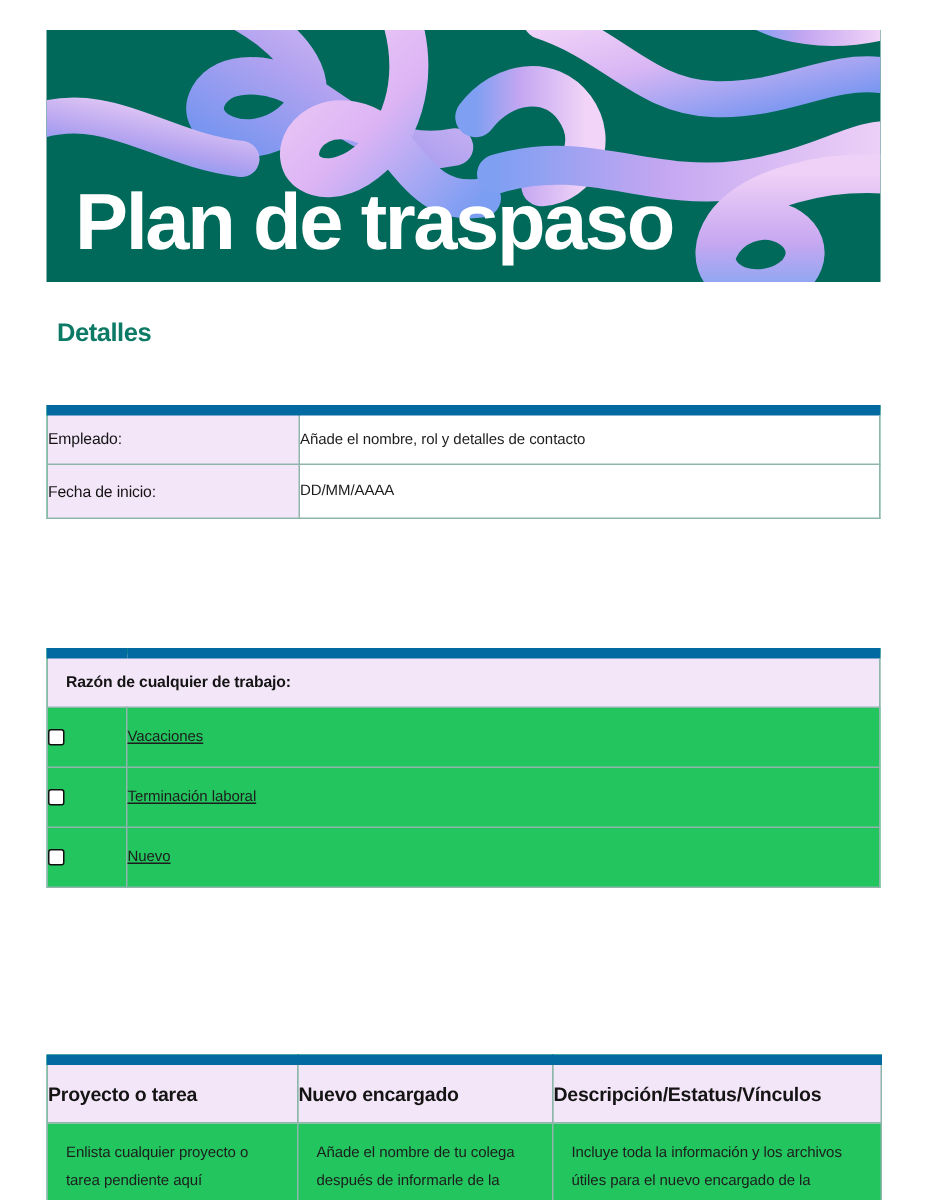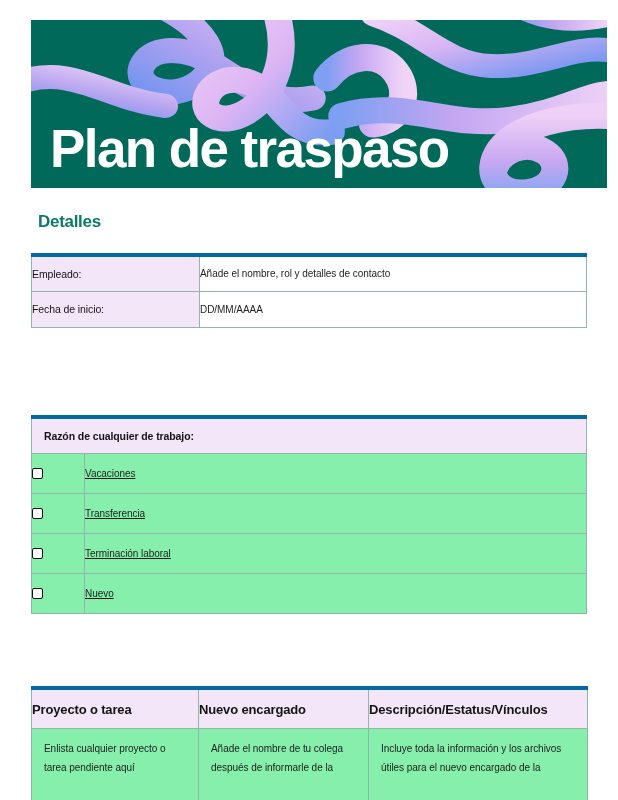--- a/index.html
+++ b/index.html
@@ -25,21 +25,20 @@
 
   
   .banner {
     position: absolute;
     left: 31px;
     top: 20px;
     width: 556px;
     height: 168px;
     background: #00695a;
     overflow: hidden;
-    padding-left: 20px;
   }
   .banner-art {
     position: absolute;
     inset: 0;
     width: 100%;
     height: 100%;
     display: block;
   }
   .banner-title {
     position: absolute;
@@ -70,22 +69,23 @@
   #heading-detalles { top: 213px; }
   #heading-proyectos { top: 645px; }
 
   
   .doc-table {
     position: absolute;
     left: 31px;
     width: 556px;
     border-collapse: collapse;
     table-layout: fixed;
-    border-top: 4px solid #0369a1;
-    background: #86efac;
+    border-top: 7px solid #0369a1;
+    background: #22c55e;
+    margin-top: 17px;
   }
   .doc-table td, .doc-table th {
     border: 1px solid #8fb5ac;
     padding: 0;
     vertical-align: middle;
     font-weight: 400;
     text-align: left;
   }
   .cell-label {
     background: #f4e6f9;
@@ -252,26 +252,20 @@
       </colgroup>
     <tbody>
       <tr class="reason-head">
         <td colspan="2">Razón de cualquier de trabajo:</td>
       </tr>
       <tr class="reason-row">
         <td class="cell-checkbox">
           <span class="checkbox-box"></span>
         </td>
         <td class="cell-option">Vacaciones</td>
-      </tr>
-      <tr class="reason-row">
-        <td class="cell-checkbox">
-          <span class="checkbox-box"></span>
-        </td>
-        <td class="cell-option">Transferencia</td>
       </tr>
       <tr class="reason-row">
         <td class="cell-checkbox">
           <span class="checkbox-box"></span>
         </td>
         <td class="cell-option">Terminación laboral</td>
       </tr>
       <tr class="reason-row">
         <td class="cell-checkbox">
           <span class="checkbox-box"></span>

